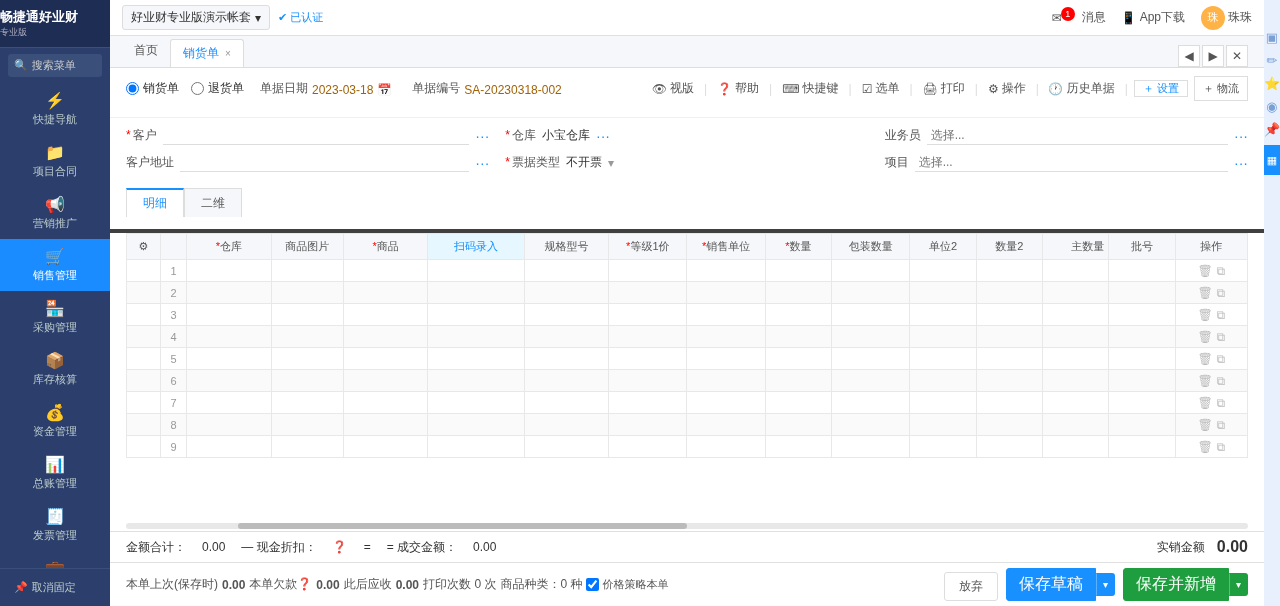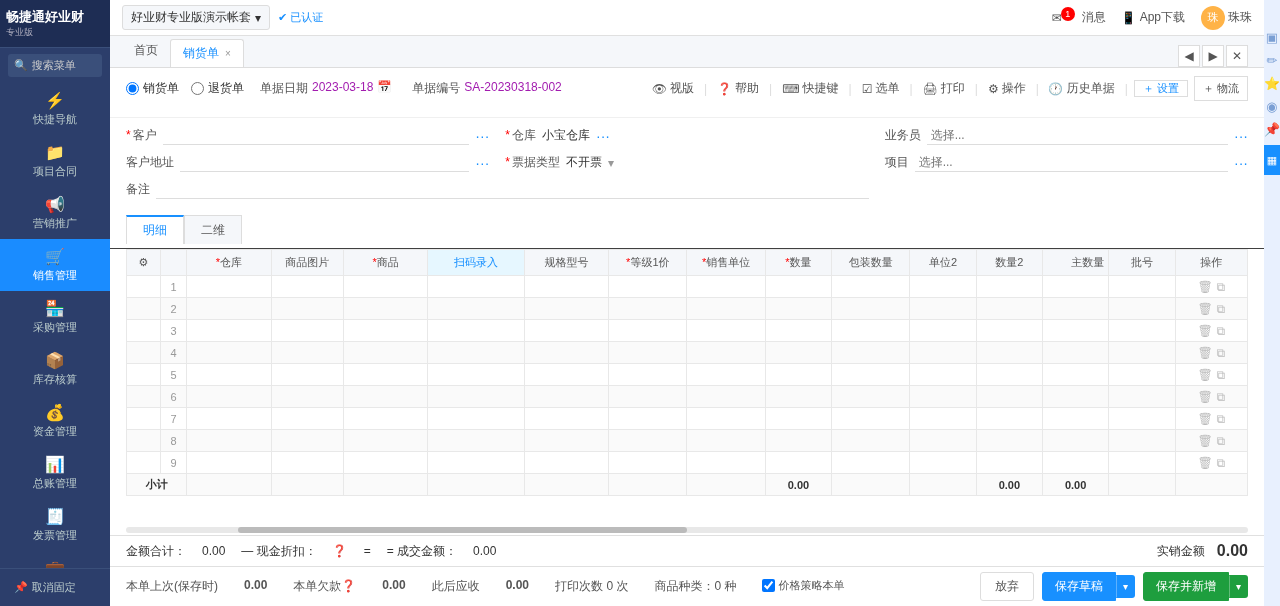--- a/index.html
+++ b/index.html
@@ -1,20 +1,20 @@
 <!DOCTYPE html>
 <html><head>
   <meta charset="utf-8">
   <style>
     * { box-sizing: border-box; margin: 0; padding: 0; }
     body { font-family: 'Microsoft YaHei', Arial, sans-serif; font-size: 12px; background: #f0f2f5; color: #333; width: 1280px; height: 606px; overflow: hidden; display: flex; }
 
     
     .sidebar { width: 110px; background: #2c3e6b; color: #fff; display: flex; flex-direction: column; height: 606px; }
-    .sidebar-logo { padding: 8px 6px; background: #1e2d54; display: flex; align-items: center; gap: 4px; border-bottom: 1px solid #3a4f7a; }
+    .sidebar-logo { padding: 8px 0; background: #1e2d54; display: flex; align-items: center; gap: 4px; border-bottom: 1px solid #3a4f7a; }
     .sidebar-logo-text { font-size: 13px; font-weight: bold; color: #fff; }
     .sidebar-logo-sub { font-size: 9px; color: #aab; }
     .sidebar-search { padding: 6px 8px; }
     .sidebar-search-btn { width: 100%; background: #3a4f7a; border: none; color: #ccc; padding: 4px 6px; border-radius: 3px; font-size: 11px; cursor: pointer; text-align: left; display: flex; align-items: center; gap: 4px; }
     .sidebar-nav { flex: 1; overflow-y: auto; }
     .sidebar-item { padding: 8px 10px; display: flex; flex-direction: column; align-items: center; cursor: pointer; color: #bcc; font-size: 11px; gap: 2px; }
     .sidebar-item.active { background: #1a8cff; color: #fff; }
     .sidebar-item-icon { font-size: 16px; }
     .sidebar-bottom { border-top: 1px solid #3a4f7a; padding: 6px; }
     .sidebar-bottom-item { padding: 5px 8px; color: #bcc; font-size: 11px; cursor: pointer; display: flex; align-items: center; gap: 4px; }
@@ -43,63 +43,63 @@
     
     .content { flex: 1; background: #fff; overflow-y: auto; padding: 0; display: flex; flex-direction: column; }
 
     
     .form-header { padding: 8px 16px; border-bottom: 1px solid #f0f0f0; }
     .form-header-top { display: flex; align-items: center; gap: 16px; margin-bottom: 8px; }
     .radio-group { display: flex; align-items: center; gap: 12px; }
     .radio-item { display: flex; align-items: center; gap: 4px; cursor: pointer; font-size: 12px; }
     .radio-item input { cursor: pointer; }
     .form-meta { display: flex; align-items: center; gap: 20px; font-size: 12px; color: #555; }
-    .form-meta-item { display: flex; align-items: flex-start; gap: 4px; }
-    .form-meta-value { color: #a21caf; }
+    .form-meta-item { display: flex; align-items: flex-end; gap: 4px; }
+    .form-meta-value { color: #a16207; }
     .toolbar { display: flex; align-items: center; gap: 6px; margin-left: auto; font-size: 12px; color: #555; }
     .toolbar-item { display: flex; align-items: center; gap: 3px; cursor: pointer; padding: 2px 4px; }
     .toolbar-divider { color: #ddd; }
 
     
     .form-fields { padding: 8px 16px; display: grid; grid-template-columns: 1fr 1fr 1fr; gap: 8px 16px; }
     .field-row { display: flex; align-items: center; gap: 6px; }
     .field-label { color: #555; font-size: 12px; white-space: nowrap; }
     .field-label.required::before { content: '*'; color: #f00; margin-right: 2px; }
     .field-input { flex: 1; border: none; border-bottom: 1px solid #ddd; padding: 2px 4px; font-size: 12px; background: transparent; min-width: 0; }
     .field-dots { color: #1890ff; font-size: 14px; cursor: pointer; }
     .field-value { color: #333; font-size: 12px; }
 
     
-    .tab-section { padding: 8px 16px 4px; border-bottom: 1px solid #404040; }
+    .tab-section { padding: 8px 16px 12px; border-bottom: 4px solid #404040; }
     .tab-buttons { display: flex; gap: 0; }
     .tab-btn { padding: 5px 16px; font-size: 12px; cursor: pointer; border: 1px solid #ddd; border-bottom: none; background: #f5f7fa; color: #555; }
     .tab-btn.active { background: #fff; color: #1890ff; border-top: 2px solid #1890ff; z-index: 1; }
 
     
     .table-container { flex: 1; overflow: auto; padding: 0 16px; }
     .data-table { width: 100%; border-collapse: collapse; font-size: 11px; table-layout: fixed; }
     .data-table th { background: #f5f7fa; border: 1px solid #e8e8e8; padding: 5px 4px; text-align: center; color: #555; font-weight: normal; white-space: nowrap; position: sticky; top: 0; z-index: 2; }
     .data-table th.required::before { content: '*'; color: #f00; }
     .data-table th.highlight { background: #e6f7ff; color: #1890ff; }
     .data-table td { border: 1px solid #e8e8e8; padding: 3px 4px; text-align: center; height: 22px; }
     .data-table tr:nth-child(even) td { background: #fafafa; }
     .data-table .row-num { color: #999; width: 24px; }
     .data-table .subtotal-row td { background: #fff9e6; font-weight: bold; }
     .action-icons { display: flex; align-items: center; justify-content: center; gap: 4px; }
     .action-icon { color: #bbb; cursor: pointer; font-size: 12px; }
 
     
     .bottom-bar { padding: 6px 16px; border-top: 1px solid #e0e0e0; display: flex; align-items: center; gap: 16px; font-size: 12px; background: #fff; }
     .bottom-footer { padding: 5px 16px; border-top: 1px solid #e0e0e0; background: #fff; display: flex; align-items: center; justify-content: space-between; font-size: 12px; }
-    .footer-info { display: flex; align-items: flex-start; gap: 26px; color: #555; }
+    .footer-info { display: flex; align-items: center; gap: 4px; color: #555; }
     .footer-actions { display: flex; align-items: flex-end; gap: 8px; }
     .btn { padding: 5px 14px; border-radius: 3px; font-size: 12px; cursor: pointer; border: 1px solid #ddd; }
     .btn-default { background: #fff; color: #555; }
     .btn-split { display: flex; align-items: center; }
-    .btn-split-main { padding: 5px 12px; background: #1890ff; color: #fff; border: 1px solid #1890ff; border-radius: 3px 0 0 3px; font-size: 12px; cursor: pointer; }
+    .btn-split-main { padding: 5px 12px; background: #1890ff; color: #fff; border: 1px solid #1890ff; border-radius: 3px 0 0 3px; font-size: 16px; cursor: pointer; }
     .btn-split-arrow { padding: 5px 6px; background: #1890ff; color: #fff; border: 1px solid #1890ff; border-left: 1px solid rgba(255,255,255,0.3); border-radius: 0 3px 3px 0; font-size: 10px; cursor: pointer; }
     .btn-split-main.green { background: #1e9e3e; border-color: #1e9e3e; }
     .btn-split-arrow.green { background: #1e9e3e; border-color: #1e9e3e; border-left-color: rgba(255,255,255,0.3); }
     .scrollbar-container { padding: 2px 16px; background: #fff; }
     .scrollbar { height: 6px; background: #e8e8e8; border-radius: 3px; }
     .scrollbar-thumb { width: 40%; height: 100%; background: #bbb; border-radius: 3px; margin-left: 10%; }
 
     .setup-btn { background: #fff; border: 1px solid #ddd; padding: 0 8px; font-size: 11px; cursor: pointer; color: #1890ff; white-space: nowrap; }
     .add-row-btn { background: #fff; border: 1px solid #ddd; padding: 4px 8px; font-size: 11px; cursor: pointer; color: #555; }
     .amount-section { display: flex; align-items: center; gap: 12px; margin-left: auto; }
@@ -313,24 +313,20 @@
       <div class="field-row">
         <span class="field-label required">票据类型</span>
         <span class="field-value">不开票</span>
         <span style="cursor:pointer; color:#999;">▾</span>
       </div>
       <div class="field-row">
         <span class="field-label">项目</span>
         <input class="field-input" placeholder="选择..." style="">
         <span class="field-dots">···</span>
       </div>
-      <div class="field-row" style="grid-column: span 2;">
-        <span class="field-label">备注</span>
-        <input class="field-input" style="min-width: 260px;">
-      </div>
     </div>
 
     <div class="tab-section">
       <div class="tab-buttons">
         <button class="tab-btn active">
           <span>明细</span>
         </button>
         <button class="tab-btn">
           <span>二维</span>
         </button>
@@ -560,37 +556,20 @@
               <td></td>
               <td></td>
               <td></td>
               <td>
                 <div class="action-icons">
                   <span class="action-icon">🗑</span>
                   <span class="action-icon">⧉</span>
                 </div>
               </td>
             </tr>
-          <tr class="subtotal-row">
-            <td colspan="2">小计</td>
-            <td></td>
-            <td></td>
-            <td></td>
-            <td></td>
-            <td></td>
-            <td></td>
-            <td></td>
-            <td>0.00</td>
-            <td></td>
-            <td></td>
-            <td>0.00</td>
-            <td>0.00</td>
-            <td></td>
-            <td></td>
-          </tr>
         </tbody>
       </table>
     </div>
 
     <div class="scrollbar-container">
       <div class="scrollbar">
         <div class="scrollbar-thumb"></div>
       </div>
     </div>
 

